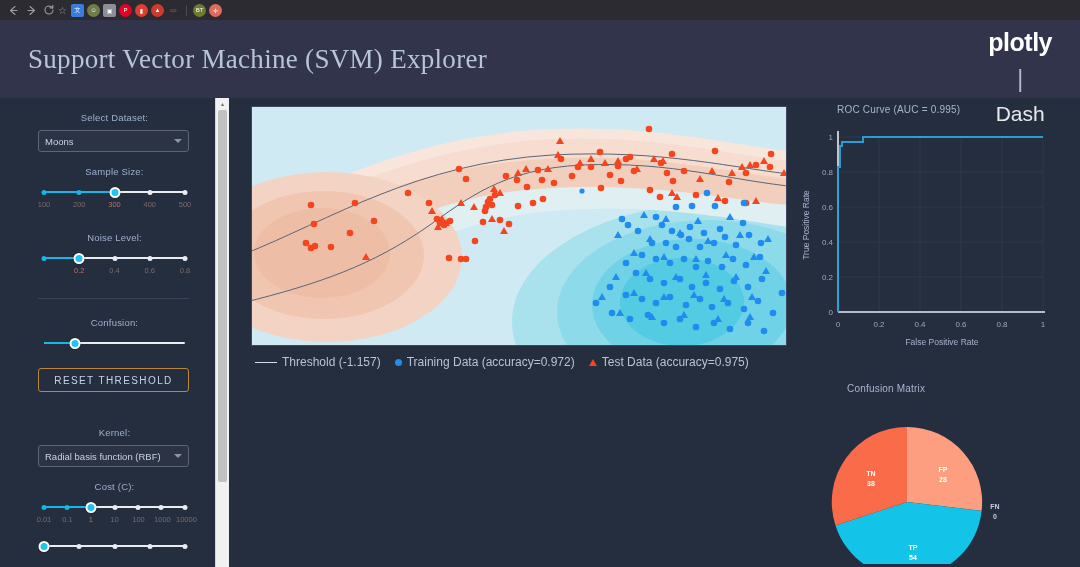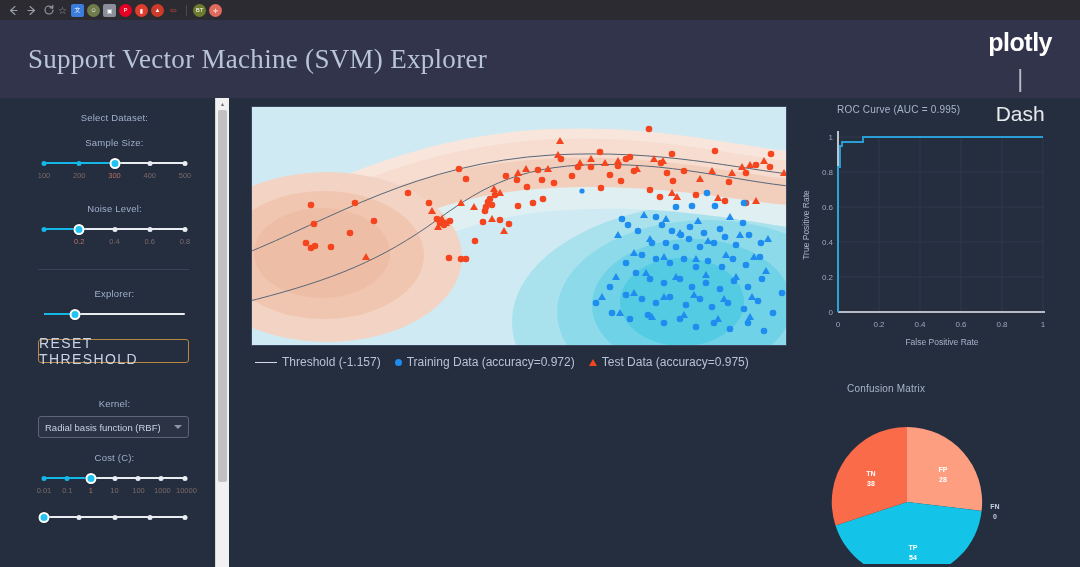--- a/index.html
+++ b/index.html
@@ -97,21 +97,21 @@
   .ticklabels span{
     position:absolute; transform:translateX(-50%); font-size:7.5px; color:#7a6a68;
     white-space:nowrap;
   }
   .ticklabels span.hi{ color:#b97060; }
 
   .hr{ height:1px; background:#3a4359; margin:4px 0 18px 0; }
 
   .btn-reset{
     width:100%; height:24px; border:1px solid #b9873f; border-radius:3px;
-    background:transparent; color:#c8d3e8; font-size:14px; letter-spacing:1.4px;
+    background:transparent; color:#c8d3e8; font-size:10px; letter-spacing:1.4px;
     font-family:"Liberation Sans", sans-serif; display:flex;
     align-items:center; justify-content:center; cursor:pointer;
   }
 
   
   .scroll-col{
     width:14px; flex:0 0 14px; background:#f1f1f1; position:relative; margin-top:0;
     border-left:1px solid #d7d7d7;
   }
   .scroll-col .arrow{
@@ -206,20 +206,24 @@
     <span class="brand-dash">Dash</span>
   </div>
 </div>
 
 <div class="page">
 
   <div class="sidebar">
 
     <div class="group tight">
       <div class="ctrl-label">Select Dataset:</div>
+      <div class="dropdown">
+        <span>Moons</span>
+        <span class="caret"></span>
+      </div>
     </div>
 
     <div class="group">
       <div class="ctrl-label">Sample Size:</div>
       <div class="slider">
         <div class="rail"></div>
         <div class="fill" style="width:50%"></div>
         <div class="tick on" style="left:0%"></div>
         <div class="tick on" style="left:25%"></div>
         <div class="tick" style="left:50%"></div>
@@ -252,21 +256,21 @@
         <span class="hi" style="left:25%">0.2</span>
         <span style="left:50%">0.4</span>
         <span style="left:75%">0.6</span>
         <span style="left:100%">0.8</span>
       </div>
     </div>
 
     <div class="hr"></div>
 
     <div class="group">
-      <div class="ctrl-label">Explorer:</div>
+      <div class="ctrl-label">Confusion:</div>
       <div class="slider">
         <div class="rail"></div>
         <div class="fill" style="width:22%"></div>
         <div class="handle" style="left:22%"></div>
       </div>
     </div>
 
     <div class="group">
       <div class="btn-reset">RESET THRESHOLD</div>
     </div>

